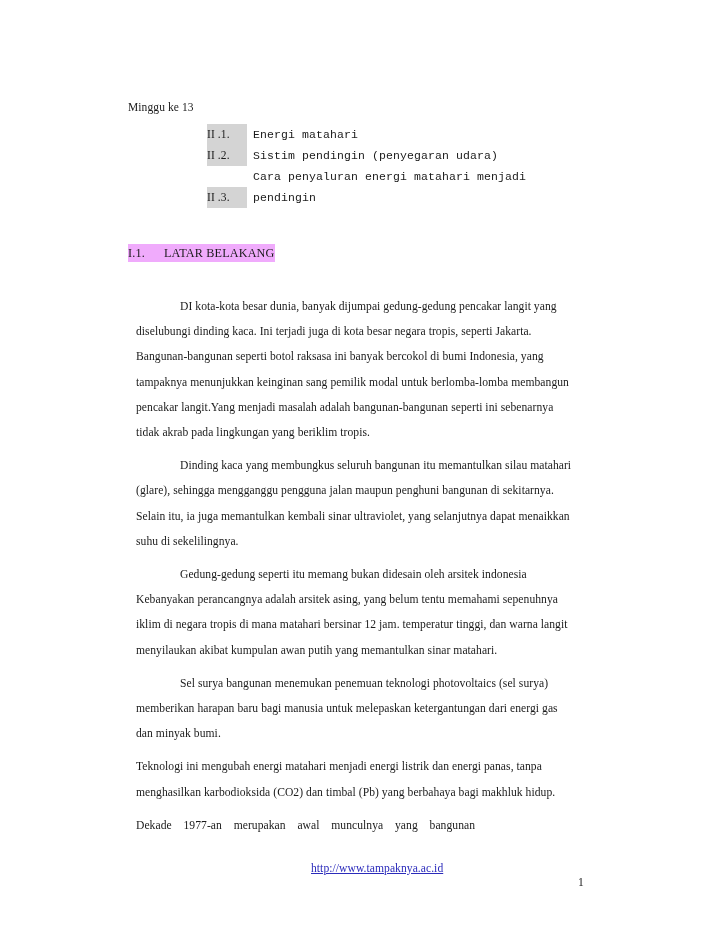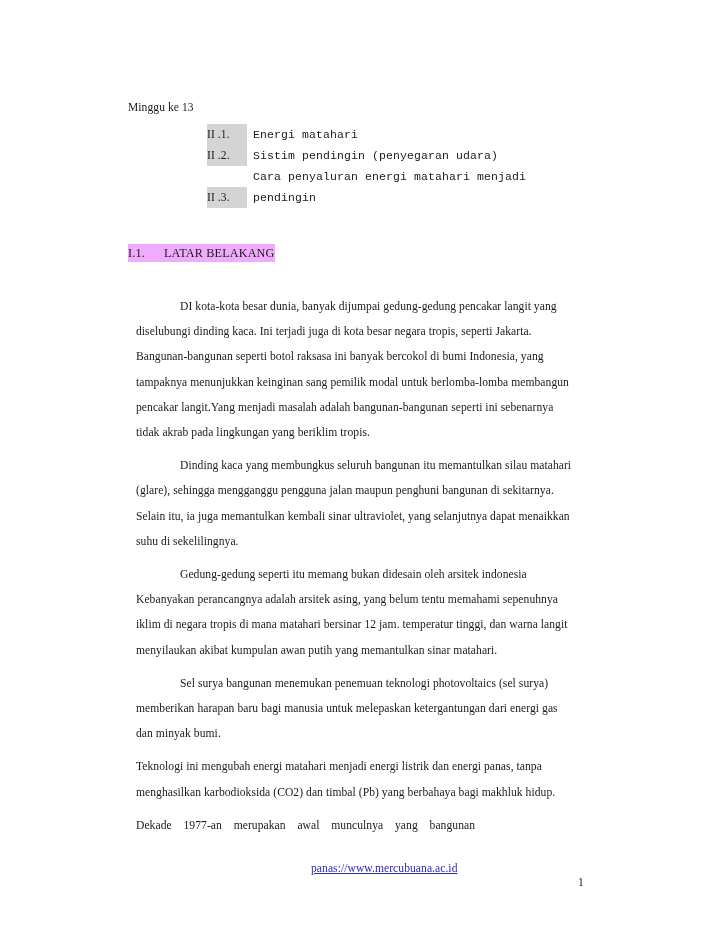--- a/index.html
+++ b/index.html
@@ -152,17 +152,17 @@
 
     <p class="para indent-first para-gap">Sel surya bangunan menemukan penemuan teknologi photovoltaics (sel surya) memberikan harapan baru bagi manusia untuk melepaskan ketergantungan dari energi gas dan minyak bumi.</p>
 
     <p class="para">Teknologi ini mengubah energi matahari menjadi energi listrik dan energi panas, tanpa menghasilkan karbodioksida (CO2) dan timbal (Pb) yang berbahaya bagi makhluk hidup.</p>
 
     <p class="para para-gap" style="white-space:pre;">Dekade    1977-an    merupakan    awal    munculnya    yang    bangunan</p>
 
 
   </div>
 
-  <a class="footer-link" href="#">panas://www.mercubuana.ac.id</a>
+  <a class="footer-link" href="#">http://www.tampaknya.ac.id</a>
 
   <div class="page-number">1</div>
 
 </div>
 
 </body></html>

